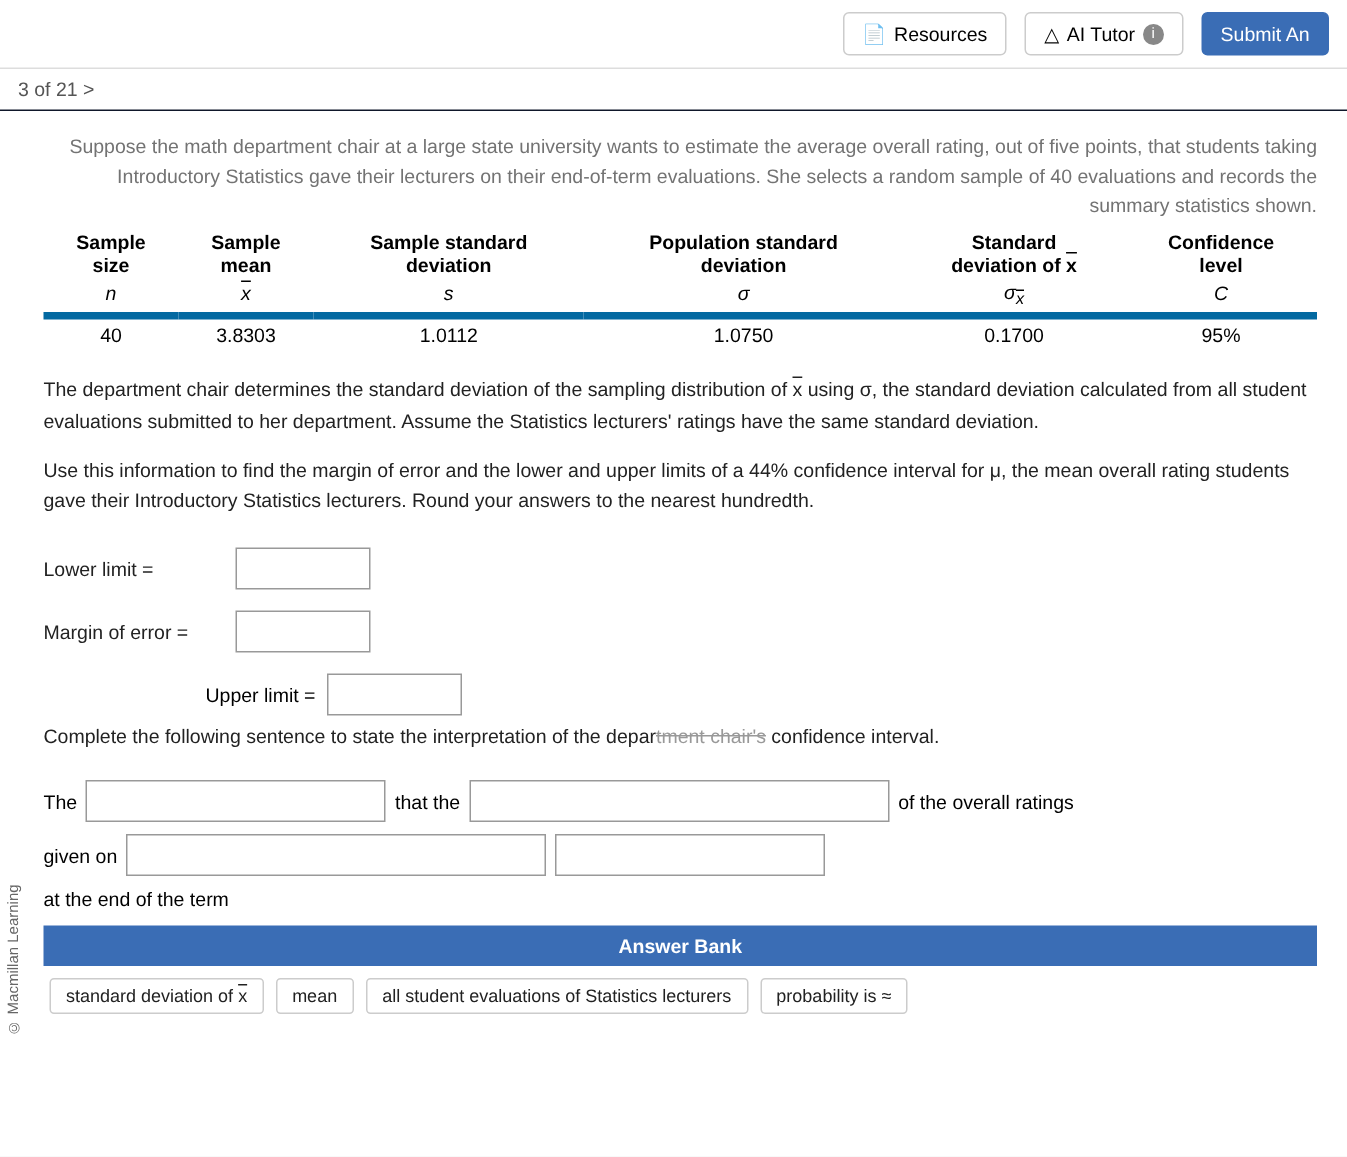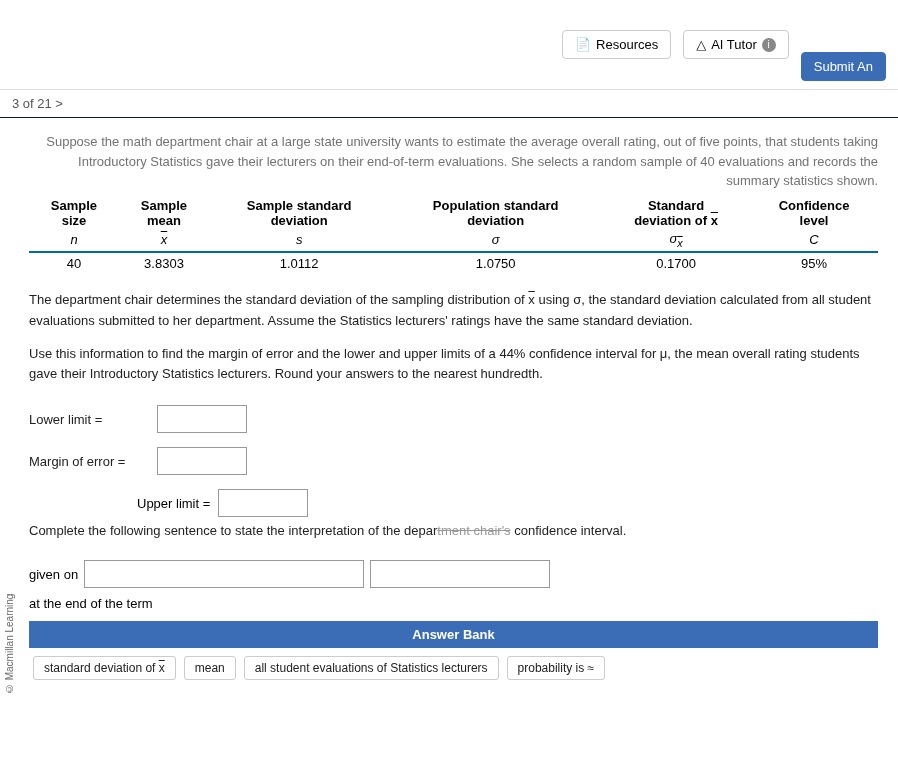--- a/index.html
+++ b/index.html
@@ -29,21 +29,20 @@
       border: 1px solid #ccc;
       background: #fff;
       cursor: pointer;
       font-size: 13px;
     }
 
     .top-bar-btn.submit {
       background: #3a6db5;
       color: #fff;
       border-color: #3a6db5;
-      margin-top: 44px;
     }
 
     .breadcrumb-bar {
       background: #fff;
       padding: 6px 12px;
       font-size: 13px;
       color: #555;
       border-bottom: 1px solid #0f172a;
       display: flex;
       align-items: center;
@@ -90,21 +89,21 @@
     .stats-table th {
       font-weight: bold;
       text-align: center;
       padding: 3px 6px;
       vertical-align: top;
     }
 
     .stats-table td {
       text-align: center;
       padding: 3px 6px;
-      border-top: 2px solid #0369a1;
+      border-top: 5px solid #0369a1;
     }
 
     .stats-table .subrow td {
       font-style: italic;
       border-top: none;
       padding-top: 0;
     }
 
     .body-text {
       font-size: 13px;
@@ -314,20 +313,27 @@
           <span>Upper limit =</span>
           <input type="text" class="answer-box" style="">
         </div>
 
         <div class="complete-sentence-row">
           <span>Complete the following sentence to state the interpretation of the depar<span style="text-decoration: line-through; color: #999;">tment chair's</span> confidence interval.</span>
         </div>
 
         <div class="sentence-section">
           <div class="sentence-line">
+            <span>The</span>
+            <input type="text" class="answer-box" style="width: 200px;">
+            <span>that the</span>
+            <input type="text" class="answer-box-wide" style="">
+            <span>of the overall ratings</span>
+          </div>
+          <div class="sentence-line">
             <span>given on</span>
             <input type="text" class="given-on-box" style="">
             <input type="text" class="given-on-box" style="width: 180px;">
           </div>
           <div class="sentence-line">
             <span>at the end of the term</span>
           </div>
         </div>
 
         <div class="bottom-section">

